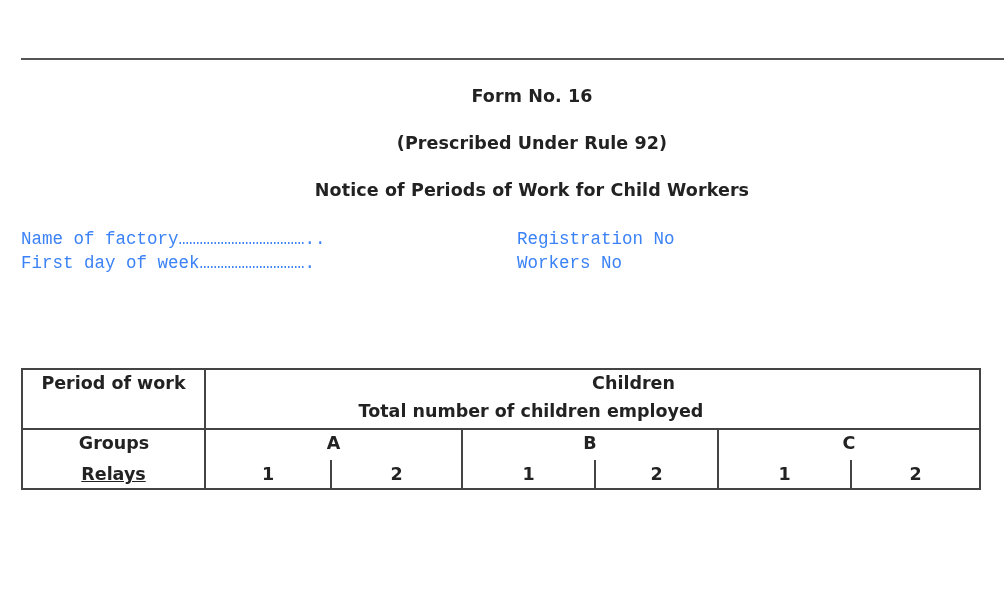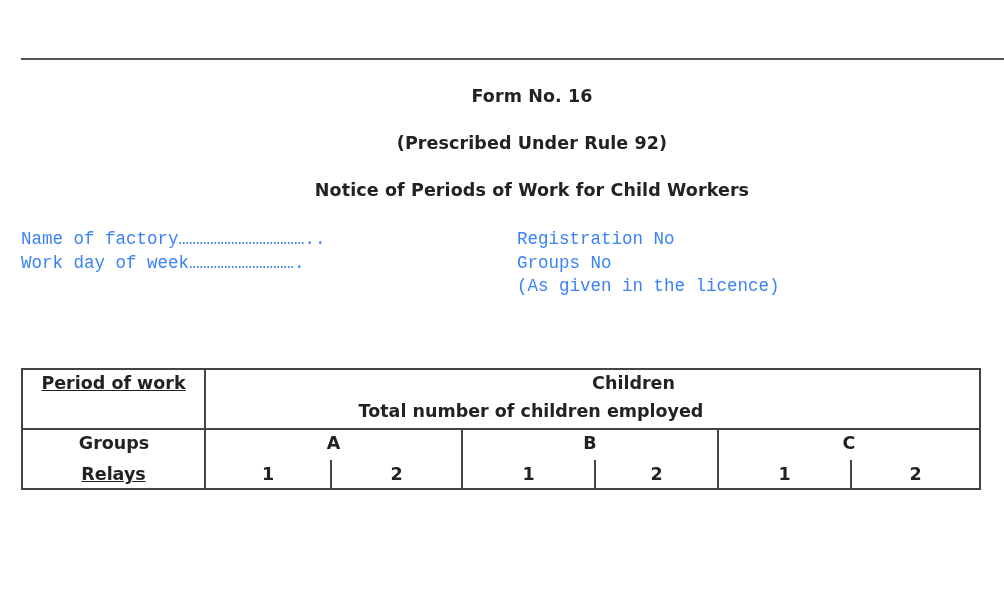--- a/index.html
+++ b/index.html
@@ -43,43 +43,42 @@
 <body>
 
 <div class="rule"></div>
 
 <div class="title t1">Form No. 16</div>
 <div class="title t2">(Prescribed Under Rule 92)</div>
 <div class="title t3">Notice of Periods of Work for Child Workers</div>
 
 <div class="fields left">
   <div>Name of factory………………………………..</div>
-  <div>Work day of week………………………….</div>
+  <div>First day of week………………………….</div>
 </div>
 
 <div class="fields right">
   <div>Registration No</div>
-  <div>Groups No</div>
-  <div>(As given in the licence)</div>
+  <div>Workers No</div>
 </div>
 
 <div class="grid">
 
   <div class="line" style="left:0; top:58px; width:956px; height:2px;"></div>
 
   <div class="line" style="left:181px; top:0; width:2px; height:118px;"></div>
 
   <div class="line" style="left:438px; top:58px; width:2px; height:60px;"></div>
   <div class="line" style="left:694px; top:58px; width:2px; height:60px;"></div>
 
   <div class="line" style="left:307px; top:90px; width:2px; height:28px;"></div>
   <div class="line" style="left:571px; top:90px; width:2px; height:28px;"></div>
   <div class="line" style="left:827px; top:90px; width:2px; height:28px;"></div>
 
-  <div class="cell" style="left:0; top:3px; width:181px;text-decoration:underline;">Period of work</div>
+  <div class="cell" style="left:0; top:3px; width:181px;">Period of work</div>
   <div class="cell" style="left:166px; top:3px; width:889px;">Children</div>
   <div class="cell" style="left:183px; top:31px; width:650px;">Total number of children employed</div>
 
   <div class="cell" style="left:0; top:63px; width:182px;">Groups</div>
   <div class="cell" style="left:0; top:94px; width:181px;text-decoration:underline;">Relays</div>
 
   <div class="cell" style="left:183px; top:63px; width:255px;">A</div>
   <div class="cell" style="left:440px; top:63px; width:254px;">B</div>
   <div class="cell" style="left:696px; top:63px; width:260px;">C</div>
 

